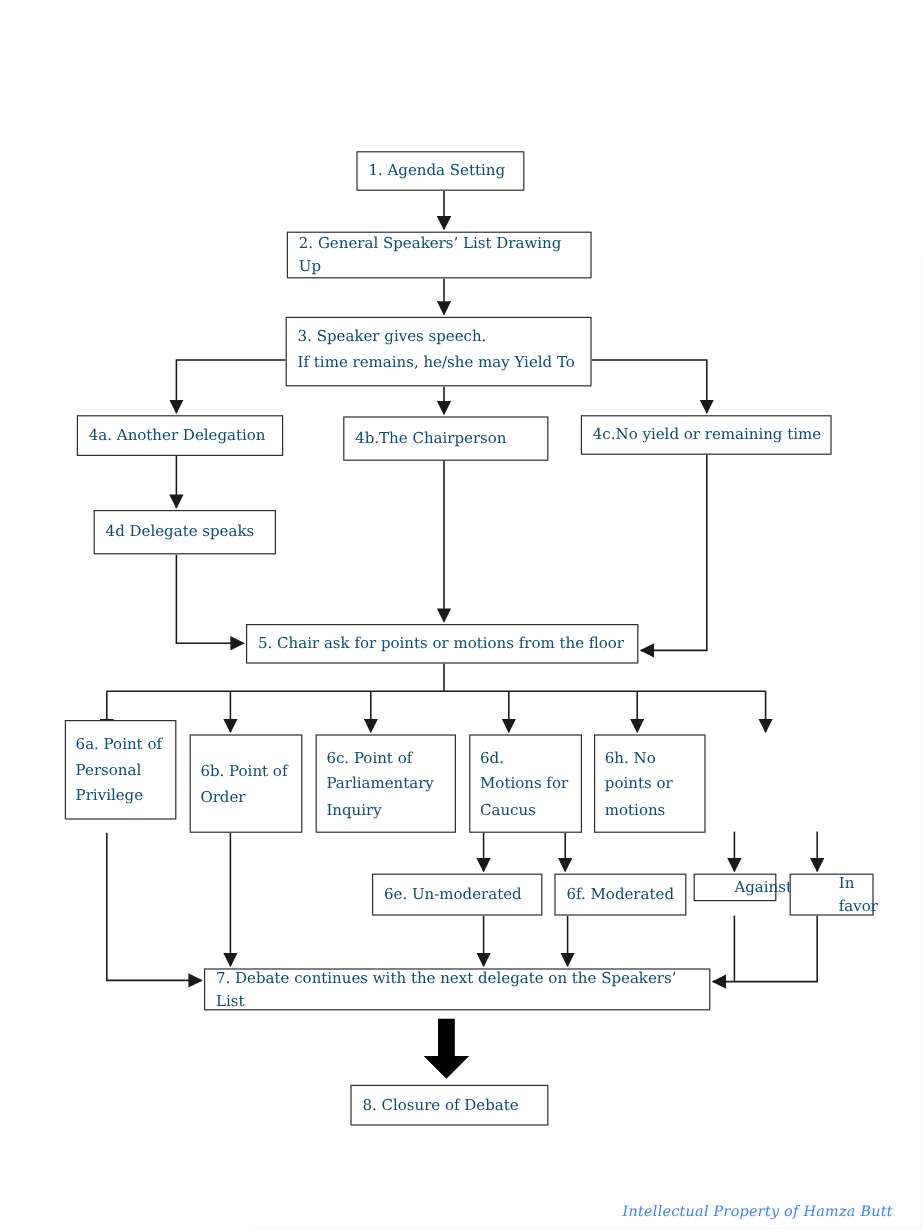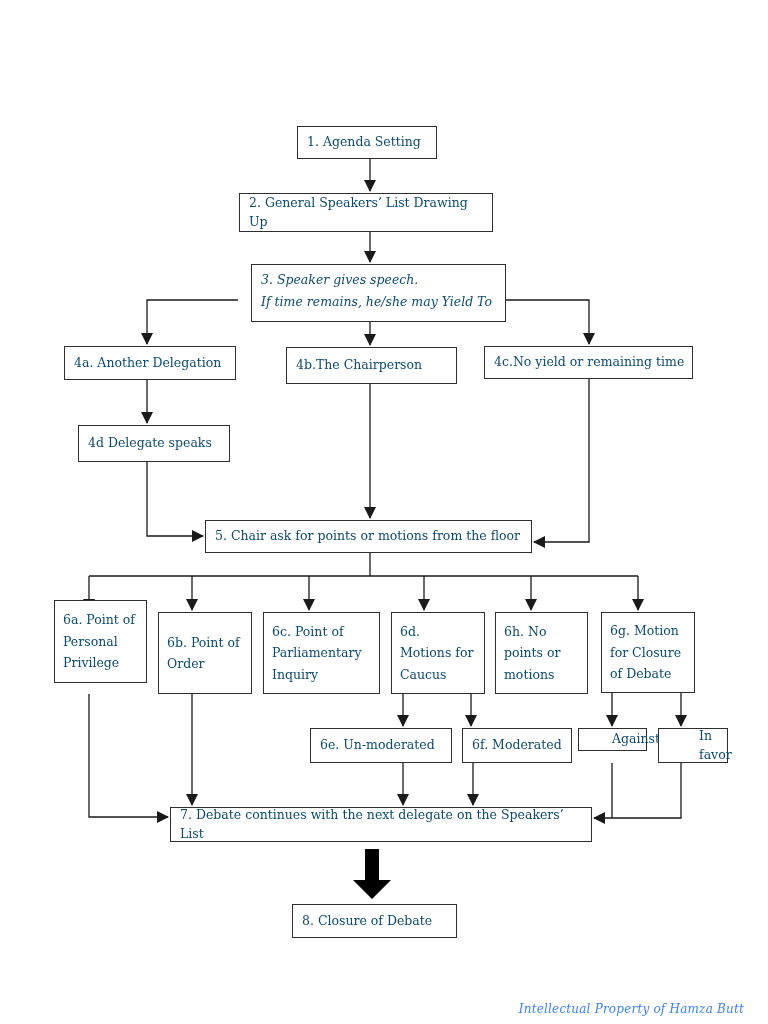--- a/index.html
+++ b/index.html
@@ -88,21 +88,21 @@
       <path d="M681,763 V818 H594" marker-end="url(#ah)"></path>
     </g>
     <path d="M365,849 h14 v31 h12 L372,899 L353,880 h12 z" fill="#000000"></path>
   </svg>
 
   <div class="node" style="left:297px;top:126px;width:140px;height:33px;">1. Agenda Setting</div>
 
   <div class="node" style="left:239px;top:193px;width:254px;height:39px;">2. General Speakers’ List Drawing
 Up</div>
 
-  <div class="node top-align" style="left:251px;top:264px;width:255px;height:58px;font-style:italic;">3. Speaker gives speech.
+  <div class="node top-align" style="left:238px;top:264px;width:255px;height:58px;">3. Speaker gives speech.
 If time remains, he/she may Yield To</div>
 
   <div class="node" style="left:64px;top:346px;width:172px;height:34px;">4a. Another Delegation</div>
 
   <div class="node" style="left:286px;top:347px;width:171px;height:37px;">4b.The Chairperson</div>
 
   <div class="node" style="left:484px;top:346px;width:209px;height:33px;">4c.No yield or remaining time</div>
 
   <div class="node" style="left:78px;top:425px;width:152px;height:37px;">4d Delegate speaks</div>
 
@@ -120,23 +120,20 @@
 Inquiry</div>
 
   <div class="node tall" style="left:391px;top:612px;width:94px;height:82px;">6d.
 Motions for
 Caucus</div>
 
   <div class="node tall" style="left:495px;top:612px;width:93px;height:82px;">6h. No
 points or
 motions</div>
 
-  <div class="node tall" style="left:601px;top:612px;width:94px;height:81px;">6g. Motion
-for Closure
-of Debate</div>
 
   <div class="node" style="left:310px;top:728px;width:142px;height:35px;">6e. Un-moderated</div>
 
   <div class="node" style="left:462px;top:728px;width:110px;height:35px;">6f. Moderated</div>
 
   <div class="node" style="left:578px;top:728px;width:69px;height:23px;padding-left:33px;">Against</div>
 
   <div class="node" style="left:658px;top:728px;width:70px;height:35px;padding-left:40px;">In favor</div>
 
   <div class="node" style="left:170px;top:807px;width:422px;height:35px;">7. Debate continues with the next delegate on the Speakers’ List</div>

